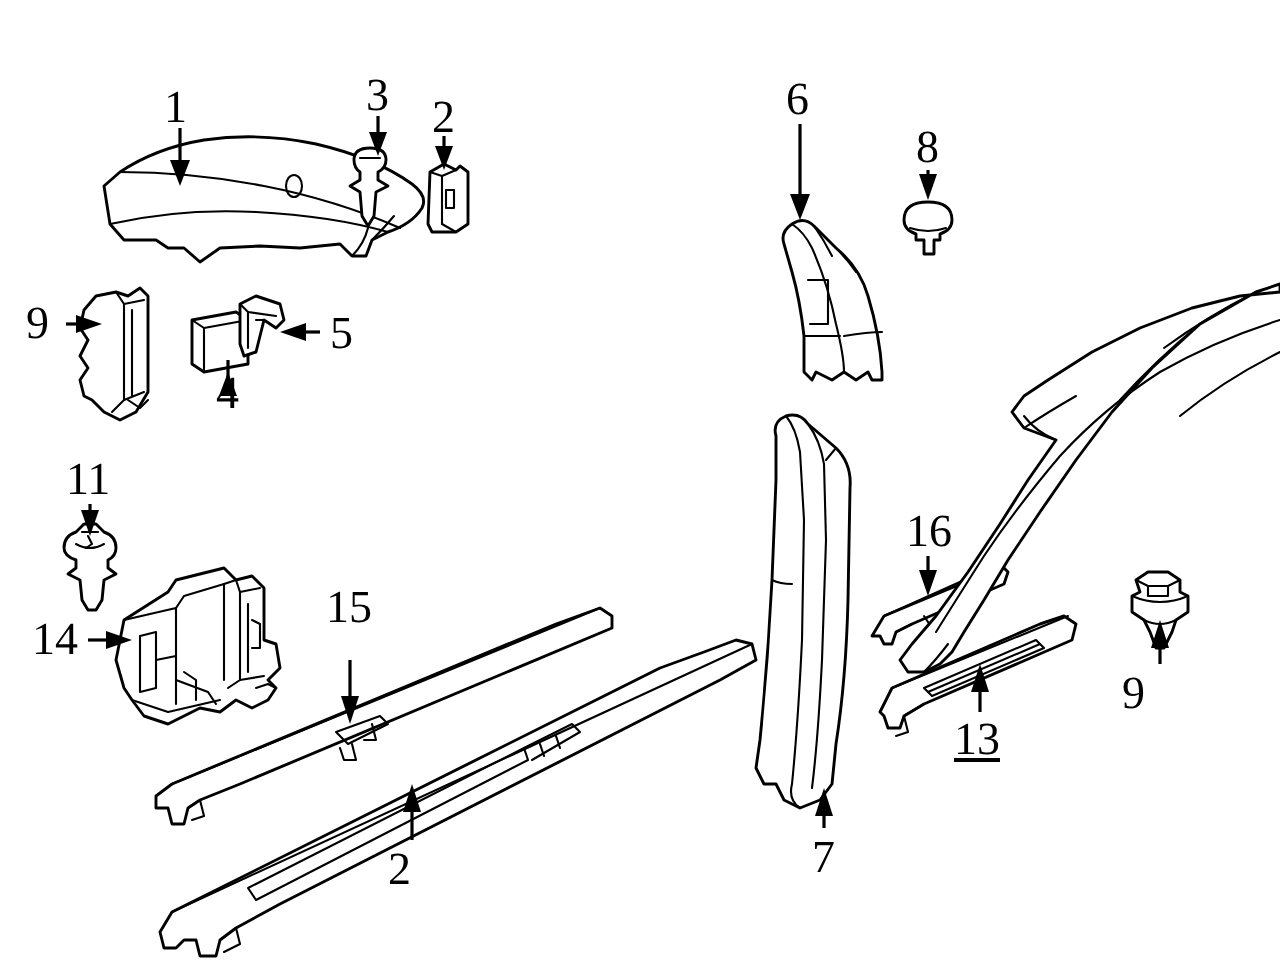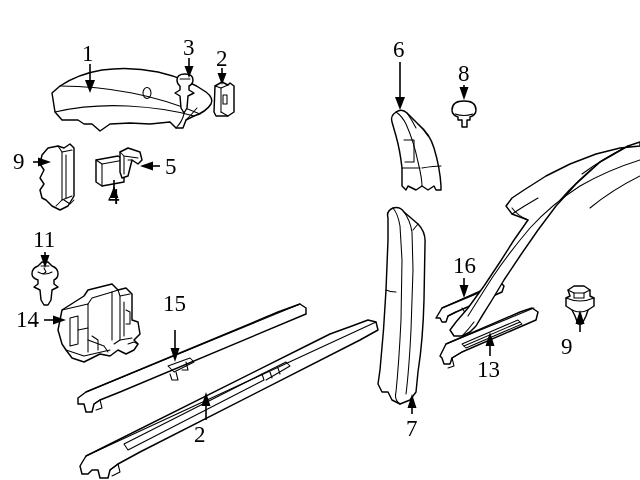--- a/index.html
+++ b/index.html
@@ -324,18 +324,18 @@
   <div class="callout-label" style="left:183px; top:36px;">3</div>
   <div class="callout-label" style="left:108px; top:185px;">4</div>
   <div class="callout-label" style="left:165px; top:155px;">5</div>
   <div class="callout-label" style="left:393px; top:38px;">6</div>
   <div class="callout-label" style="left:406px; top:417px;">7</div>
   <div class="callout-label" style="left:458px; top:62px;">8</div>
   <div class="callout-label" style="left:13px;  top:150px;">9</div>
   <div class="callout-label" style="left:16px;  top:308px;">14</div>
   <div class="callout-label" style="left:33px;  top:228px;">11</div>
   <div class="callout-label" style="left:194px; top:423px;">2</div>
-  <div class="callout-label" style="left:477px; top:358px;">13</div>
+  <div class="callout-label" style="left:477px; top:358px;text-decoration:underline;">13</div>
   <div class="callout-label" style="left:561px; top:335px;">9</div>
   <div class="callout-label" style="left:163px; top:292px;">15</div>
   <div class="callout-label" style="left:453px; top:254px;">16</div>
 
 </div>
 
 </body></html>

